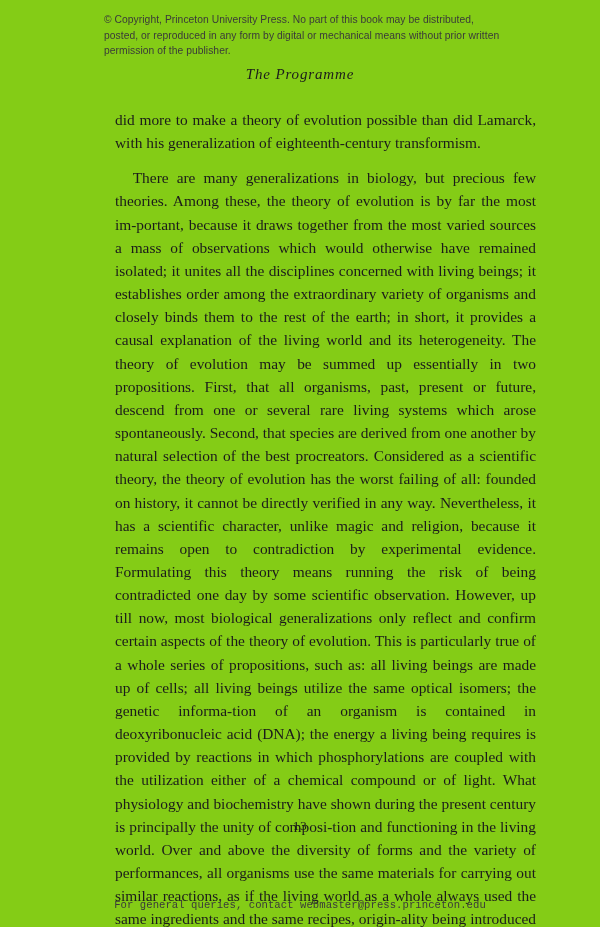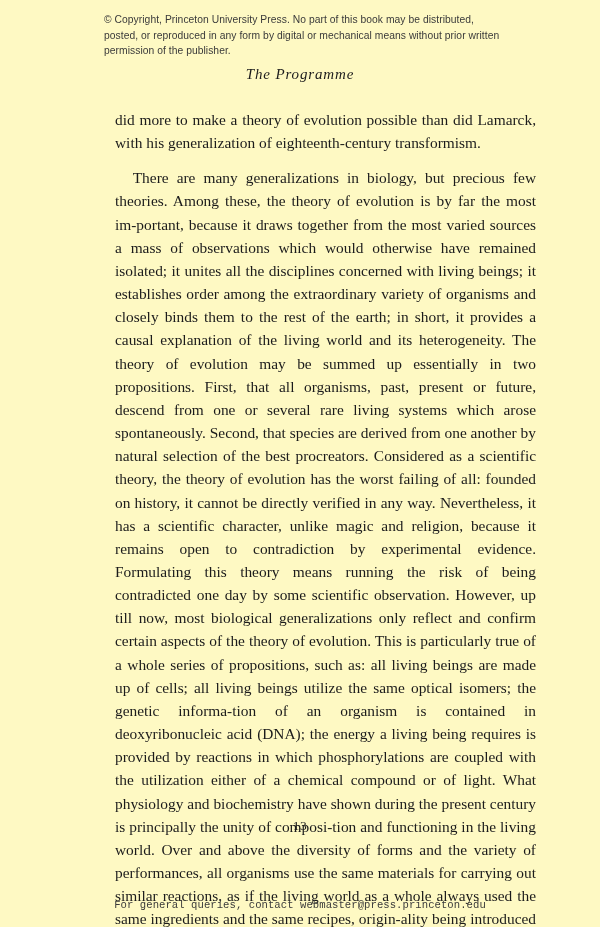--- a/index.html
+++ b/index.html
@@ -12,21 +12,21 @@
     height: 927px;
     position: relative;
     font-family: "Liberation Serif", "DejaVu Serif", serif;
     color: #1a1a1a;
     overflow: hidden;
   }
 
   .page {
     position: absolute;
     inset: 0;
-    background: #fef9c3;
+    background: #84cc16;
   }
 
   
   .copyright-notice {
     position: absolute;
     left: 104px;
     top: 12px;
     width: 406px;
     font-family: "Liberation Sans", "DejaVu Sans", sans-serif;
     font-size: 10.3px;

